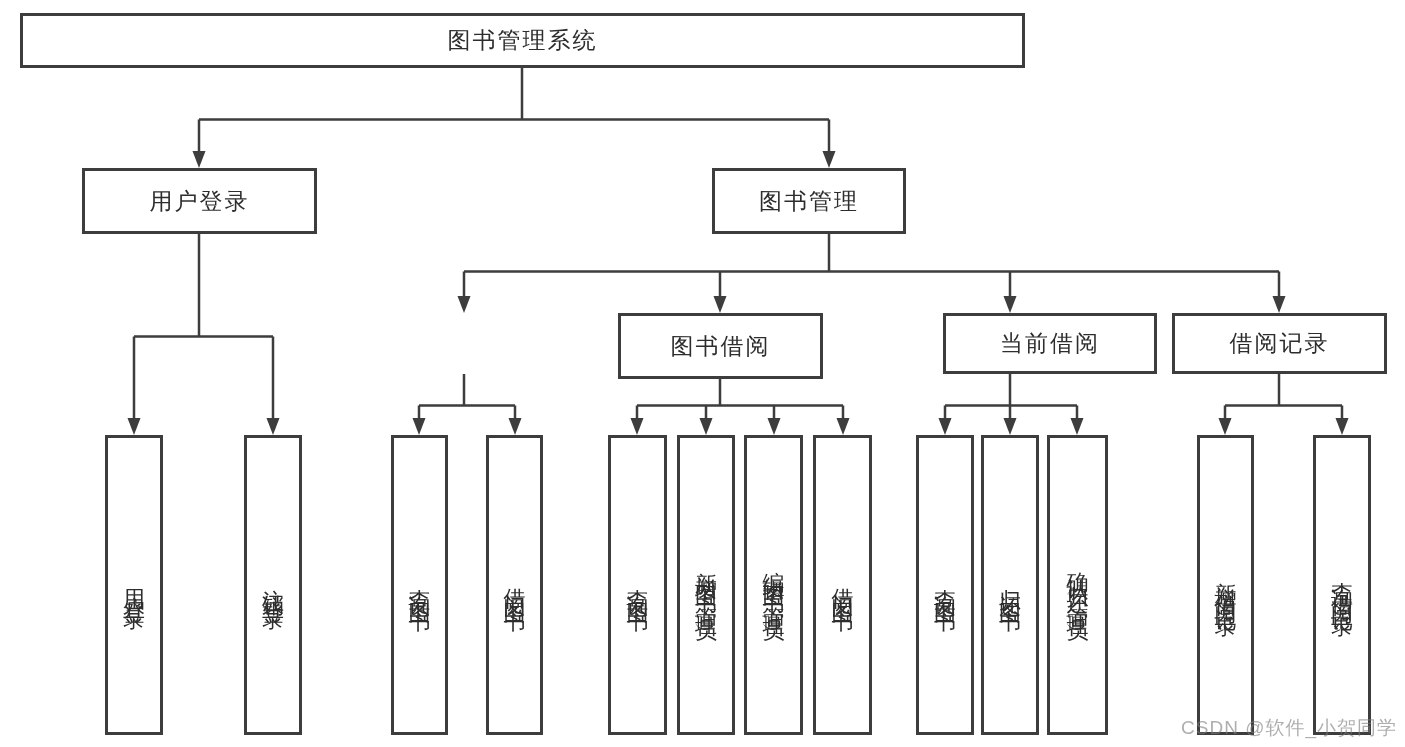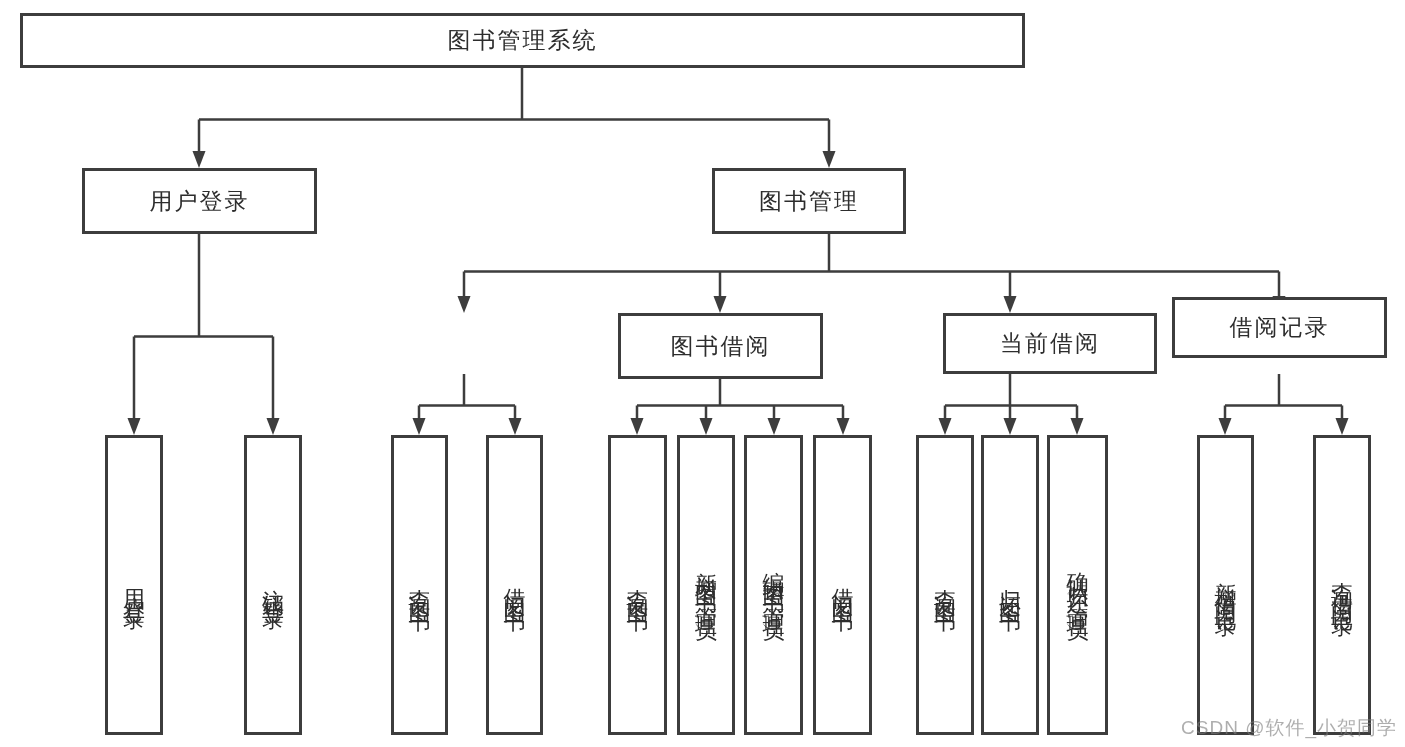--- a/index.html
+++ b/index.html
@@ -99,21 +99,21 @@
   <div class="box h" style="left:712px;top:168px;width:194px;height:66px">
     <span class="lbl">图书管理</span>
   </div>
 
   <div class="box h" style="left:618px;top:313px;width:205px;height:66px">
     <span class="lbl">图书借阅</span>
   </div>
   <div class="box h" style="left:943px;top:313px;width:214px;height:61px">
     <span class="lbl">当前借阅</span>
   </div>
-  <div class="box h" style="left:1172px;top:297px;width:215px;height:61px">
+  <div class="box h" style="left:1172px;top:313px;width:215px;height:61px">
     <span class="lbl">借阅记录</span>
   </div>
 
   <div class="box v" style="left:105px;top:435px;width:58px;height:300px">
     <span class="lbl">用户登录</span>
   </div>
   <div class="box v" style="left:244px;top:435px;width:58px;height:300px">
     <span class="lbl">注销登录</span>
   </div>
 

